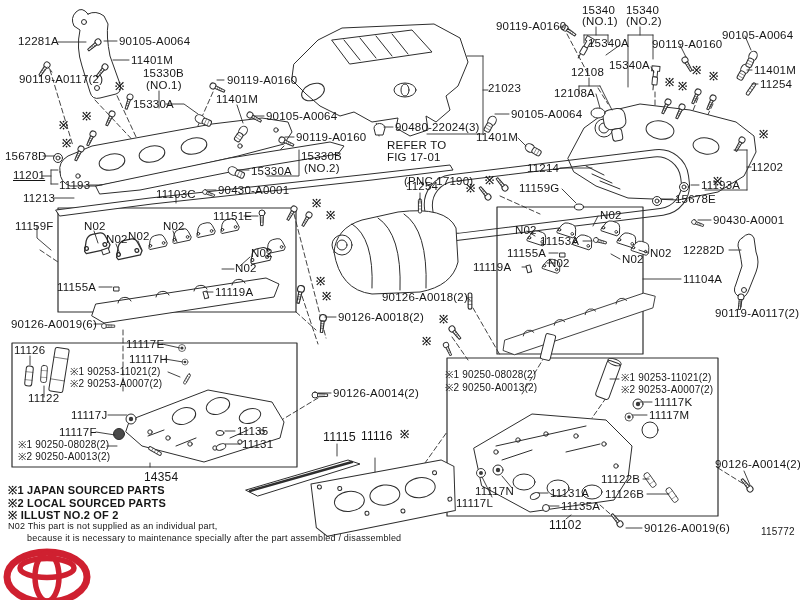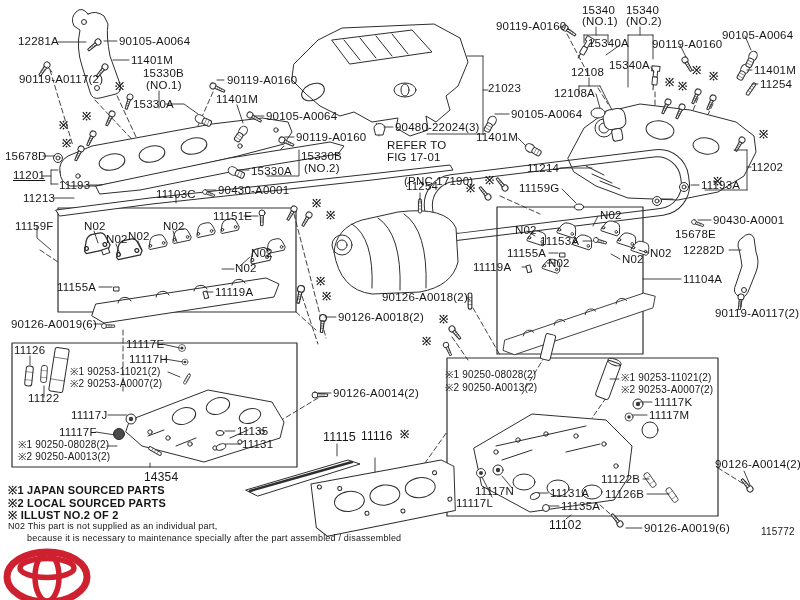--- a/index.html
+++ b/index.html
@@ -405,21 +405,21 @@
       <div class="lbl" style="left: 571px; top: 67px;">12108</div>
       <div class="lbl" style="left: 554px; top: 88px;">12108A</div>
       <div class="lbl" style="left: 754px; top: 65px;">11401M</div>
       <div class="lbl" style="left: 760px; top: 79px;">11254</div>
       <div class="lbl" style="left: 511px; top: 109px;">90105-A0064</div>
       <div class="lbl" style="left: 476px; top: 132px;">11401M</div>
       <div class="lbl" style="left: 527px; top: 163px;">11214</div>
       <div class="lbl" style="left: 519px; top: 183px;">11159G</div>
       <div class="lbl" style="left: 751px; top: 162px;">11202</div>
       <div class="lbl" style="left: 701px; top: 180px;">11193A</div>
-      <div class="lbl" style="left: 675px; top: 194px; margin-top: 35px;">15678E</div>
+      <div class="lbl" style="left: 675px; top: 194px;">15678E</div>
       <div class="lbl" style="left: 713px; top: 215px;">90430-A0001</div>
       <div class="lbl" style="left: 683px; top: 245px;">12282D</div>
       <div class="lbl" style="left: 683px; top: 274px;">11104A</div>
       <div class="lbl" style="left: 715px; top: 308px;">90119-A0117(2)</div>
       <div class="lbl" style="left: 515px; top: 225px;">N02</div>
       <div class="lbl" style="left: 600px; top: 210px;">N02</div>
       <div class="lbl" style="left: 540px; top: 236px;">11153A</div>
       <div class="lbl" style="left: 507px; top: 248px;">11155A</div>
       <div class="lbl" style="left: 548px; top: 258px;">N02</div>
       <div class="lbl" style="left: 622px; top: 254px;">N02</div>

